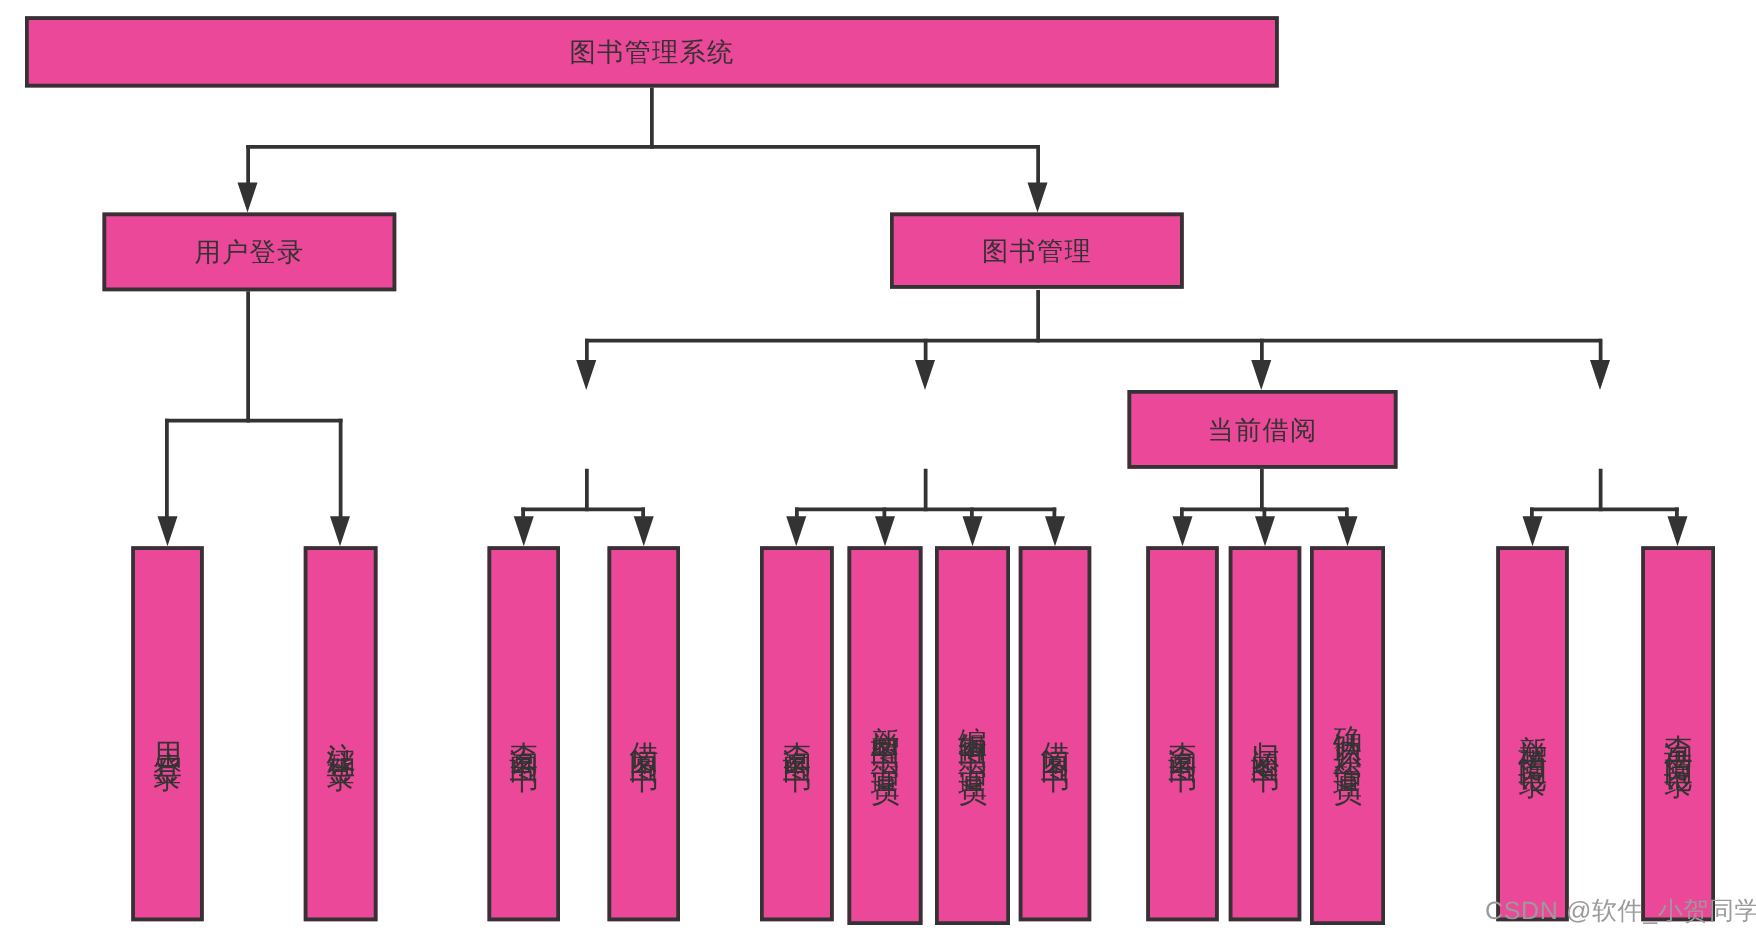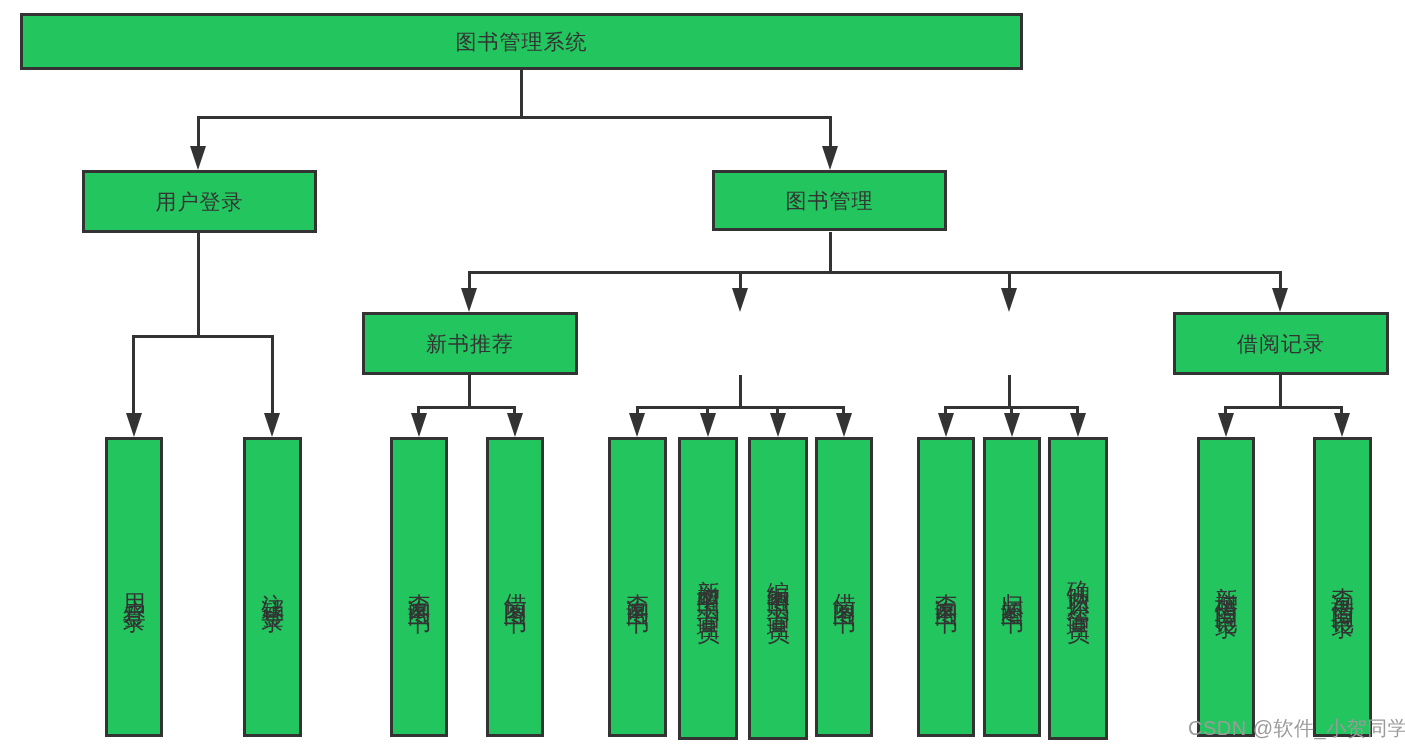--- a/index.html
+++ b/index.html
@@ -3,21 +3,21 @@
 <meta charset="utf-8">
 <style>
   html,body { margin:0; padding:0; background:#ffffff; }
   .stage {
     position:relative; width:1405px; height:747px; background:#ffffff;
     font-family:"Liberation Sans","DejaVu Sans",sans-serif; color:#333333;
     overflow:hidden;
   }
   .node {
     position:absolute; box-sizing:border-box;
-    border:3px solid #333333; background:#22c55e;
+    border:3px solid #333333; background:#ec4899;
     display:flex; align-items:center; justify-content:center;
     font-size:21px; letter-spacing:1px; text-align:center;
   }
   .leaf { font-size:23px; }
   .vtext { writing-mode:vertical-rl; text-orientation:mixed; letter-spacing:6px; line-height:1.1; }
   .v { position:absolute; width:3px; background:#333333; }
   .h { position:absolute; height:3px; background:#333333; }
   .arrow {
     position:absolute; width:0; height:0;
     border-left:8px solid transparent; border-right:8px solid transparent;
@@ -62,25 +62,22 @@
   <div class="h" style="left:468px; top:271px; width:813px"></div>
   <div class="v" style="left:468px; top:271px; height:22px"></div>
   <div class="arrow" style="left:461px; top:288px"></div>
   <div class="v" style="left:739px; top:271px; height:22px"></div>
   <div class="arrow" style="left:732px; top:288px"></div>
   <div class="v" style="left:1008px; top:271px; height:22px"></div>
   <div class="arrow" style="left:1001px; top:288px"></div>
   <div class="v" style="left:1279px; top:271px; height:22px"></div>
   <div class="arrow" style="left:1272px; top:288px"></div>
 
-  <div class="node" style="left:362px; top:312px; width:216px; height:63px">
-    <span>新书推荐</span>
-  </div>
-  <div class="node" style="left:1173px; top:312px; width:216px; height:63px">
-    <span>借阅记录</span>
+  <div class="node" style="left:902px; top:312px; width:216px; height:63px">
+    <span>当前借阅</span>
   </div>
 
   <div class="v" style="left:468px; top:375px; height:34px"></div>
   <div class="h" style="left:417px; top:406px; width:99px"></div>
   <div class="v" style="left:417px; top:406px; height:12px"></div>
   <div class="arrow" style="left:411px; top:413px"></div>
   <div class="v" style="left:513px; top:406px; height:12px"></div>
   <div class="arrow" style="left:507px; top:413px"></div>
 
   <div class="v" style="left:739px; top:375px; height:34px"></div>

